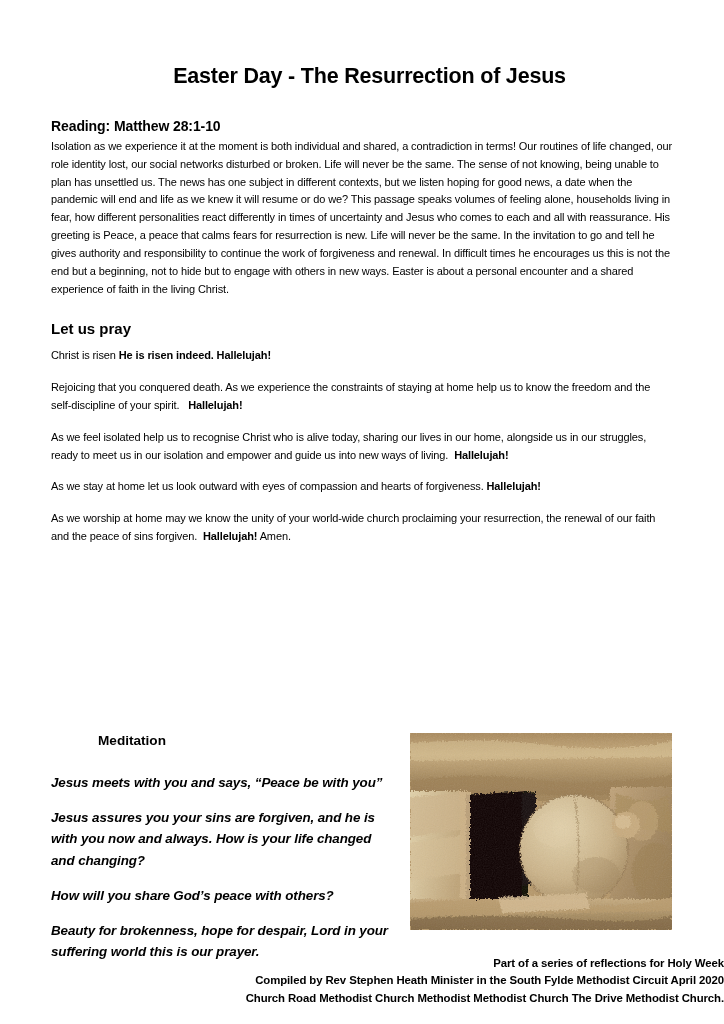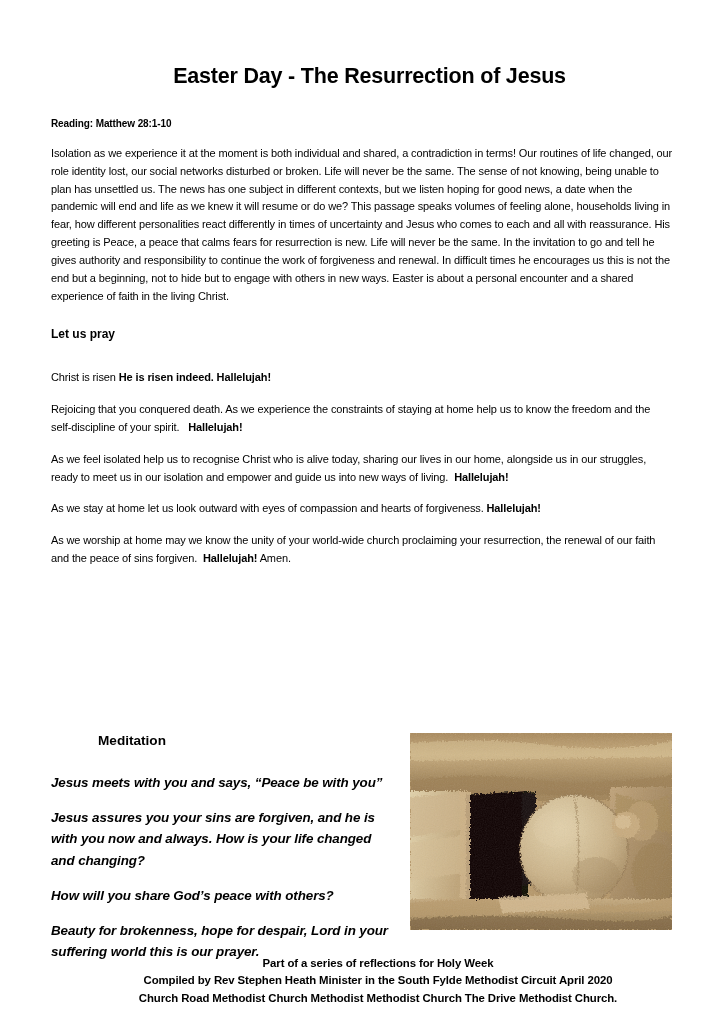--- a/index.html
+++ b/index.html
@@ -32,36 +32,36 @@
     color: #000;
     margin-left: 15px;
   }
   .body-col {
     position: absolute;
     left: 51px;
     top: 118px;
     width: 622px;
   }
   .reading {
-    font-size: 10px;
-    font-weight: bold;
-    margin: 0 0 16px 0;
+    font-size: 14px;
+    font-weight: bold;
+    margin: 0 0 4px 0;
     letter-spacing: -0.1px;
   }
   p.para {
     font-size: 11px;
     line-height: 1.62;
     margin: 0 0 14px 0;
     text-align: left;
     letter-spacing: -0.12px;
   }
   .section-head {
-    font-size: 12px;
-    font-weight: bold;
-    margin: 22px 0 28px 0;
+    font-size: 15px;
+    font-weight: bold;
+    margin: 22px 0 10px 0;
   }
   .b { font-weight: bold; }
   .sp { white-space: pre; }
 
   .med-head {
     font-size: 13.6px;
     font-weight: bold;
     margin: 0 0 24px 0;
     padding-left: 47px;
   }
@@ -91,21 +91,21 @@
     background: #b99a6d;
   }
   .photo svg { display: block; width: 100%; height: 100%; }
 
   
   .footer {
     position: absolute;
     left: 0;
     right: 0;
     top: 955px;
-    text-align: center;
+    text-align: right;
     font-size: 11.4px;
     font-weight: bold;
     line-height: 1.52;
     letter-spacing: -0.1px;
     padding-left: 32px;
   }
   .footer div { margin: 0; }
 </style>
 </head>
 <body>

